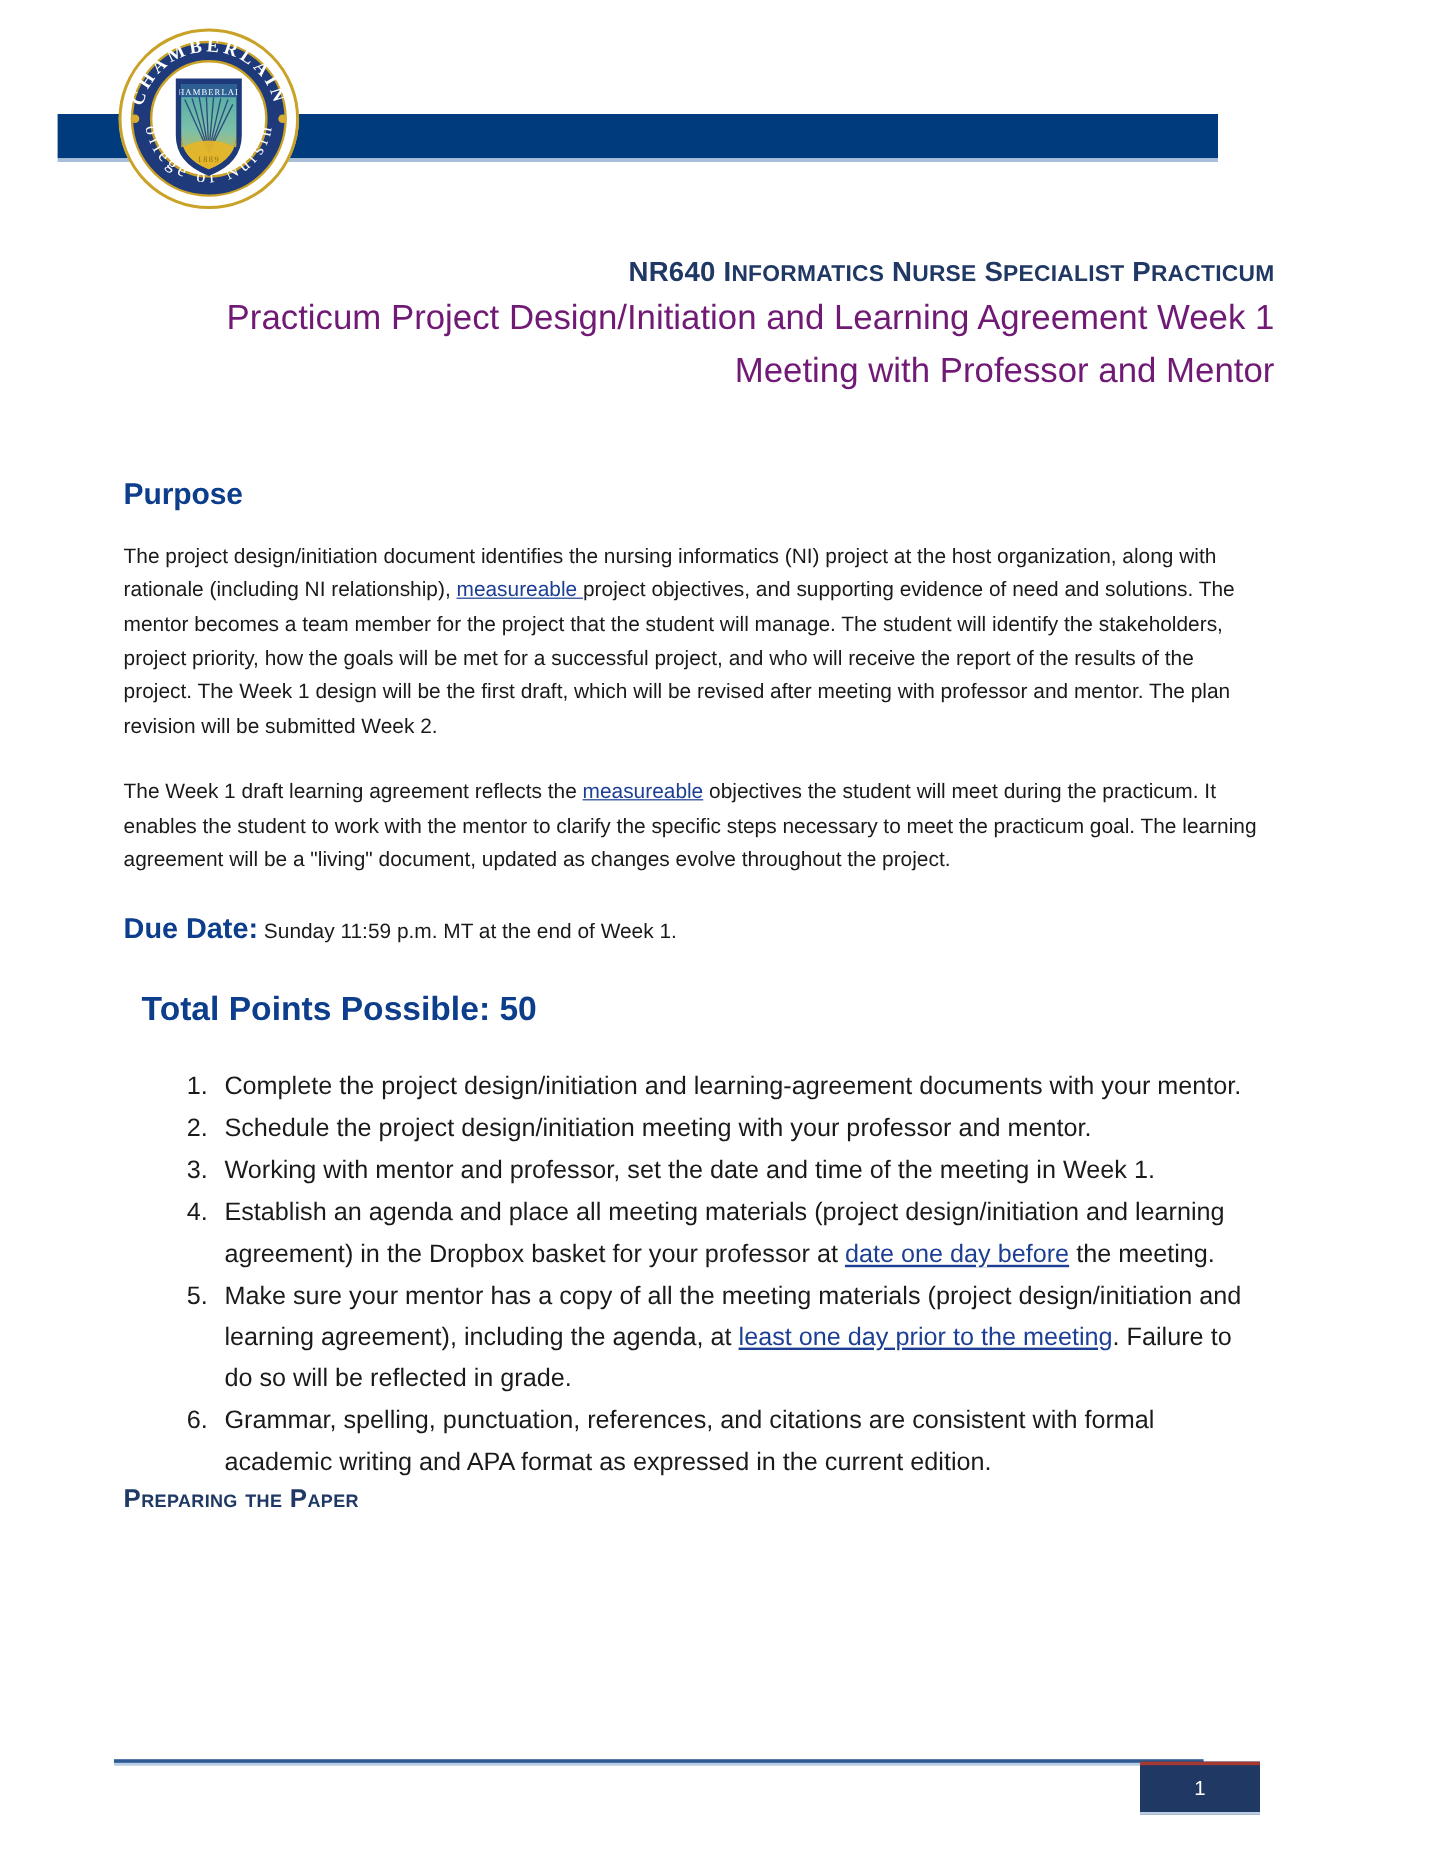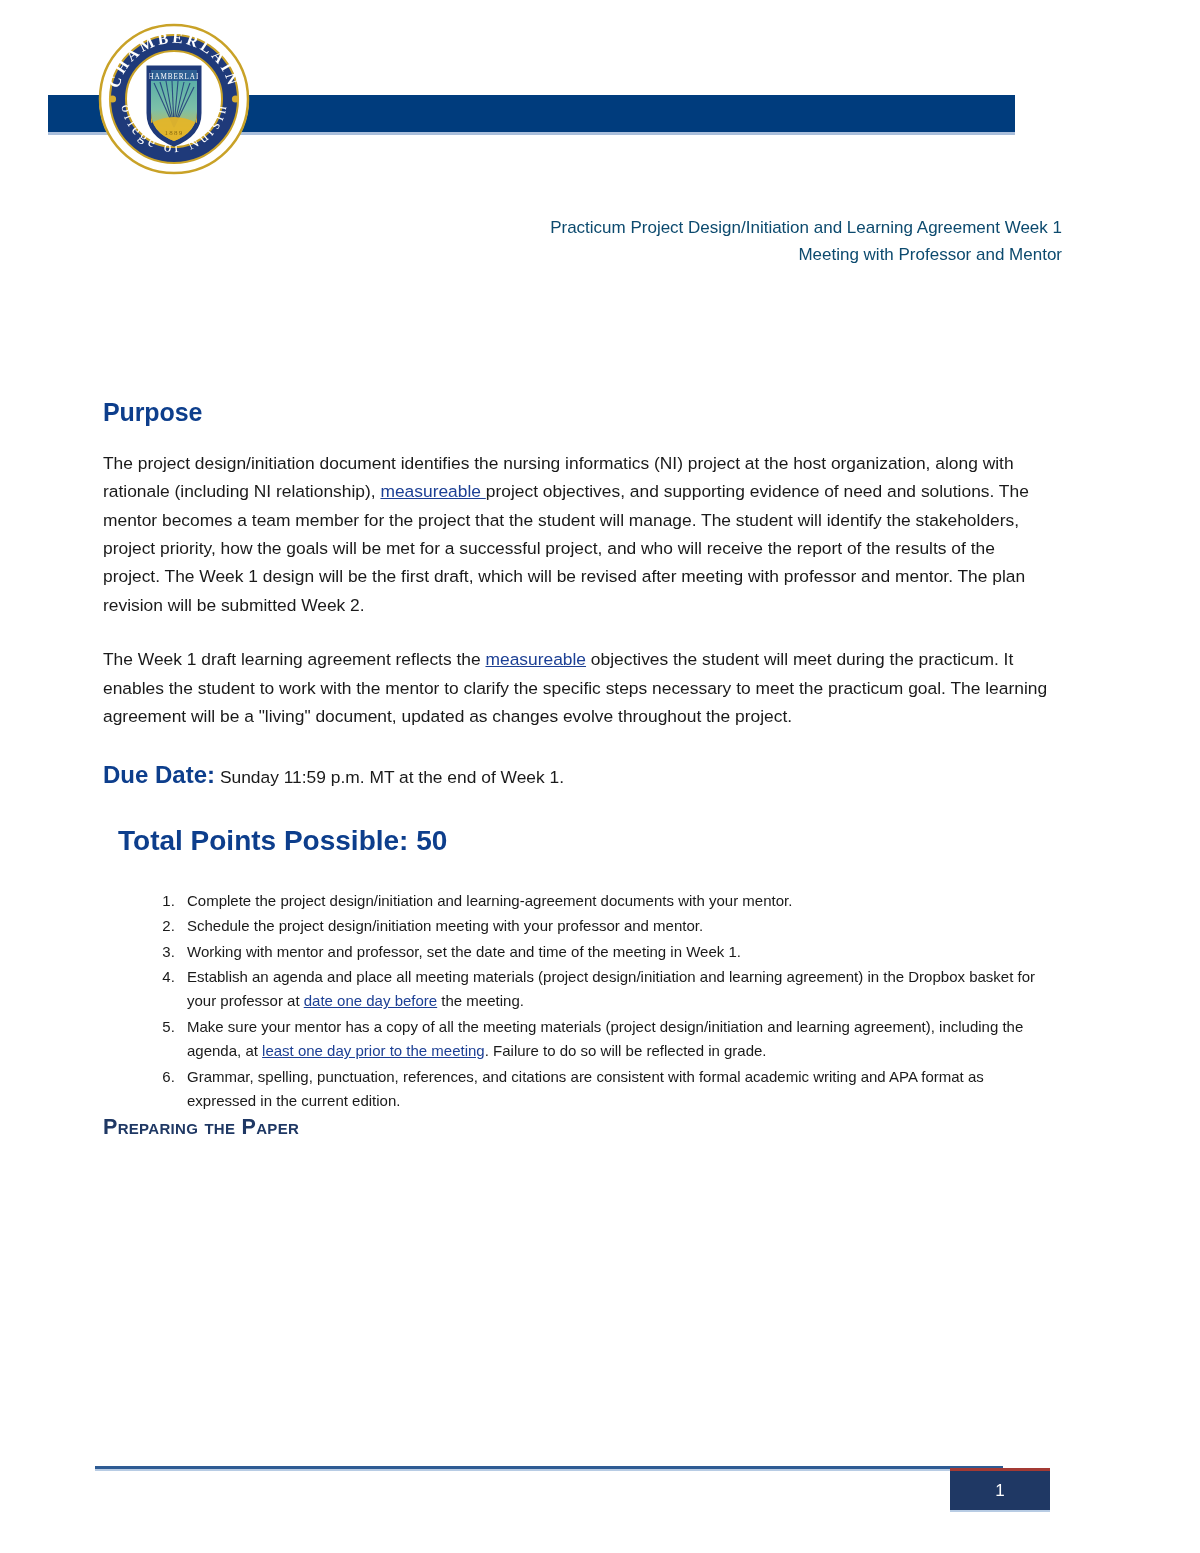--- a/index.html
+++ b/index.html
@@ -53,22 +53,22 @@
     color: #1f3864;
     font-weight: bold;
     letter-spacing: 0.2px;
     line-height: 1.25;
     white-space: nowrap;
   }
   .title-course .sc {
     font-size: 19px;
   }
   .title-main {
-    font-size: 17px;
-    color: #0c4a6e;
+    font-size: 29px;
+    color: #701a75;
     line-height: 1.38;
     margin-top: 4px;
     font-weight: normal;
   }
   .title-sub {
     font-size: 26.5px;
     color: #1f3864;
     line-height: 1.38;
     margin-top: 14px;
     font-weight: normal;
@@ -118,21 +118,21 @@
   }
   .total-points {
     font-size: 28px;
     font-weight: bold;
     color: #0d3e8c;
     margin: 0 0 32px 15px;
   }
   ol.reqs {
     margin: 0 0 0 0;
     padding-left: 76px;
-    font-size: 15px;
+    font-size: 21px;
     line-height: 1.63;
   }
   ol.reqs li {
     margin-bottom: 1px;
     padding-left: 8px;
   }
   .spacer-heading { margin-top: 34px; }
 
   
   .footer-rule {
@@ -207,20 +207,23 @@
         <line x1="76" y1="104" x2="96" y2="64"></line>
       </g>
       <path d="M 53,100 Q 76,88 99,100 L 99,89 Q 99,109 76,118 Q 53,109 53,89 Z" fill="#e3b52a" opacity="0.95"></path>
       <text x="76" y="112" fill="#8a6a10" font-family="'Liberation Serif', serif" font-size="7" text-anchor="middle" letter-spacing="1.2">1889</text>
       <path d="M 50,44 L 102,44 L 102,90 Q 102,112 76,122 Q 50,112 50,90 Z" fill="none" stroke="#1f3a7a" stroke-width="3"></path>
     </g>
   </svg>
 </div>
 
 <div class="title-block">
+  <div class="title-course">
+    <span>NR640</span><span id="course-name-sc"><span> I<span class="sc">NFORMATICS</span></span><span> N<span class="sc">URSE</span></span><span> S<span class="sc">PECIALIST</span></span><span> P<span class="sc">RACTICUM</span></span></span>
+  </div>
   <div class="title-main">Practicum Project Design/Initiation and Learning Agreement Week 1</div>
   <div class="title-main">Meeting with Professor and Mentor</div>
 </div>
 
 <div class="content">
 
   <h2 class="section">Purpose</h2>
   <div id="purpose-paragraphs">
       <p class="body"><span>The project design/initiation document identifies the nursing informatics (NI) project at the host organization, along with rationale (including NI relationship), </span><a class="doclink" href="#">measureable </a><span>project objectives, and supporting evidence of need and solutions. The mentor becomes a team member for the project that the student will manage. The student will identify the stakeholders, project priority, how the goals will be met for a successful project, and who will receive the report of the results of the project. The Week 1 design will be the first draft, which will be revised after meeting with professor and mentor. The plan revision will be submitted Week 2.</span></p>
       <p class="body"><span>The Week 1 draft learning agreement reflects the </span><a class="doclink" href="#">measureable</a><span> objectives the student will meet during the practicum. It enables the student to work with the mentor to clarify the specific steps necessary to meet the practicum goal. The learning agreement will be a "living" document, updated as changes evolve throughout the project.</span></p>

